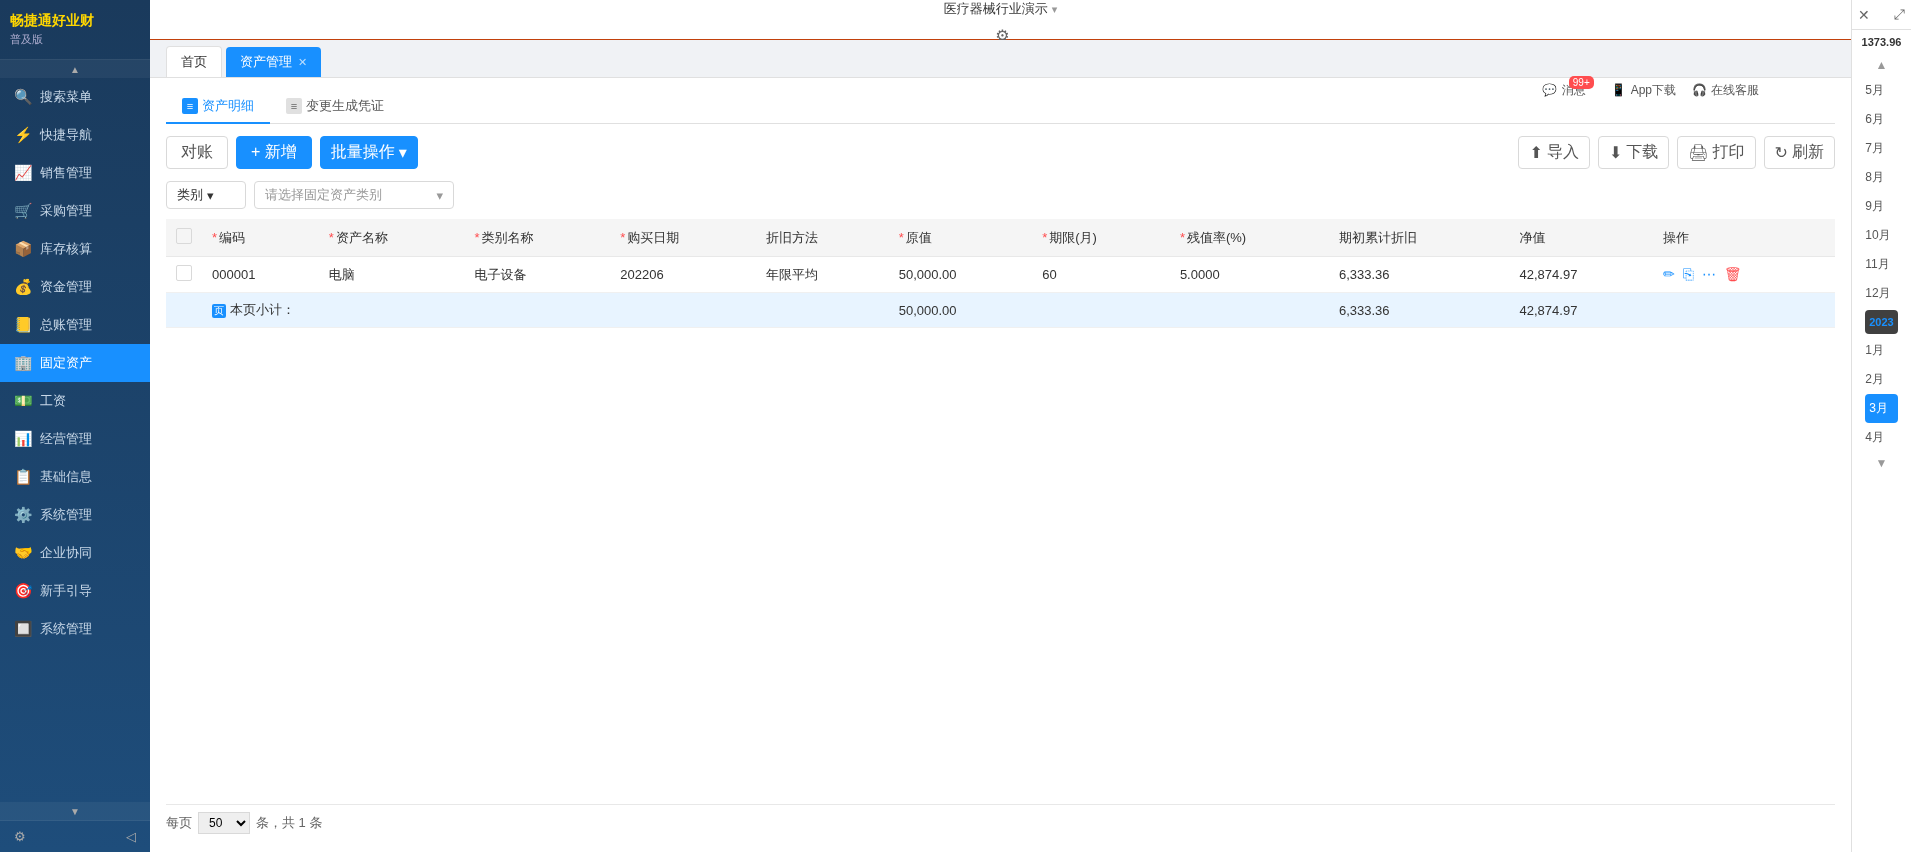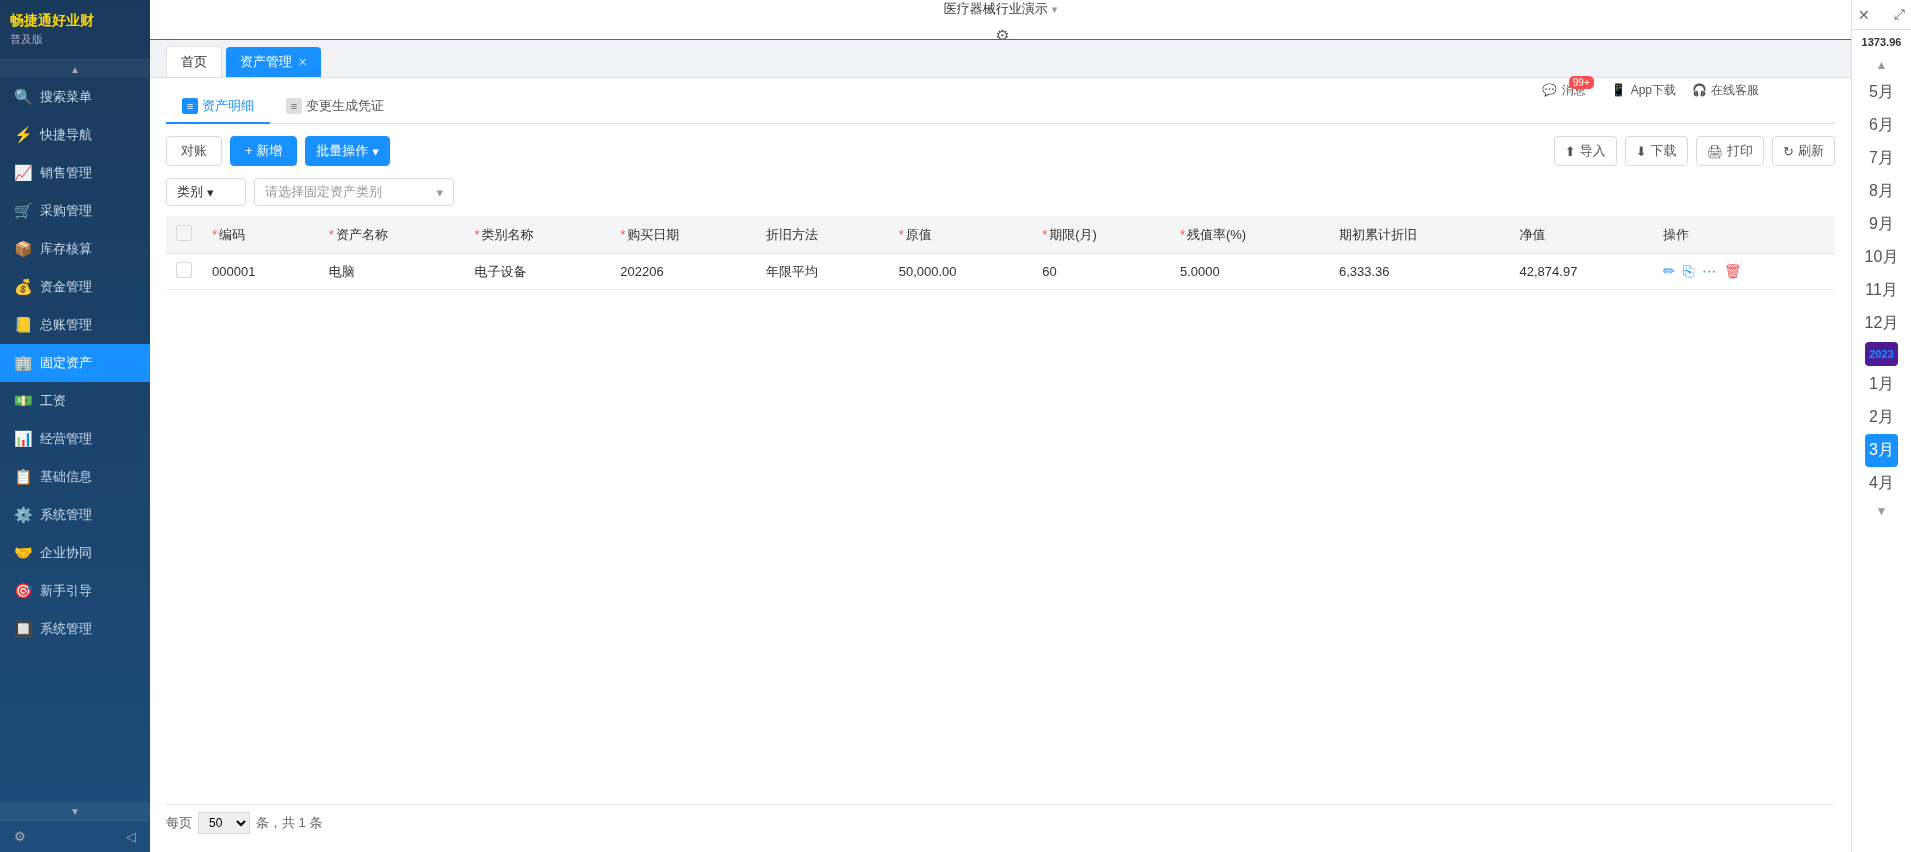--- a/index.html
+++ b/index.html
@@ -238,21 +238,21 @@
     }
     .toolbar-right {
       margin-left: auto;
       display: flex;
       align-items: center;
       gap: 8px;
     }
     .btn {
       padding: 5px 14px;
       border-radius: 4px;
-      font-size: 13px;
+      font-size: 16px;
       cursor: pointer;
       border: 1px solid #d9d9d9;
       background: #fff;
       color: #333;
       display: flex;
       align-items: center;
       gap: 4px;
     }
     .btn-primary { background: #1890ff; color: #fff; border-color: #1890ff; }
     .btn-default { background: #fff; color: #555; border: 1px solid #d9d9d9; }
@@ -389,23 +389,23 @@
     }
     .year-label {
       font-size: 11px;
       color: #333;
       padding: 6px 4px;
       text-align: center;
       font-weight: bold;
     }
     .month-item {
       width: 100%;
-      text-align: center;
+      text-align: left;
       padding: 6px 4px;
-      font-size: 16px;
+      font-size: 12px;
       color: #555;
       cursor: pointer;
     }
     .month-item.active-month {
       background: #1890ff;
       color: #fff;
       border-radius: 4px;
       margin: 0 4px;
       width: calc(100% - 8px);
     }
@@ -646,20 +646,32 @@
     <td>42,874.97</td>
     <td>
       <div class="action-icons">
         <span class="action-icon" title="编辑">✏</span>
         <span class="action-icon" title="复制">⎘</span>
         <span class="action-icon" title="更多">⋯</span>
         <span class="action-icon" title="删除" style="color:#ff4d4f;">🗑</span>
       </div>
     </td>
   </tr>
+            <tr class="subtotal">
+  <td></td>
+  <td colspan="5">
+    <span class="subtotal-icon">页</span>本页小计：
+  </td>
+  <td>50,000.00</td>
+  <td></td>
+  <td></td>
+  <td>6,333.36</td>
+  <td>42,874.97</td>
+  <td></td>
+</tr>
           </tbody>
       </table>
     </div>
 
     <div class="pagination">
       <span class="per-page-label">每页</span>
       <select class="per-page-select">
         <option>50</option>
         <option>100</option>
         <option>200</option>
@@ -678,20 +690,20 @@
   <div class="nav-arrow">▲</div>
   <div id="months-list">
       <div class="month-item">5月</div>
       <div class="month-item">6月</div>
       <div class="month-item">7月</div>
       <div class="month-item">8月</div>
       <div class="month-item">9月</div>
       <div class="month-item">10月</div>
       <div class="month-item">11月</div>
       <div class="month-item">12月</div>
-      <div class="year-label" style="color: rgb(24, 144, 255); background: #4c1d95; border-radius: 4px; margin: 2px 4px;">2023</div>
+      <div class="year-label" style="color: rgb(24, 144, 255); background: #404040; border-radius: 4px; margin: 2px 4px;">2023</div>
       <div class="month-item">1月</div>
       <div class="month-item">2月</div>
       <div class="month-item active-month">3月</div>
       <div class="month-item">4月</div>
     </div>
   <div class="nav-arrow">▼</div>
 </div>
 
 </body></html>

